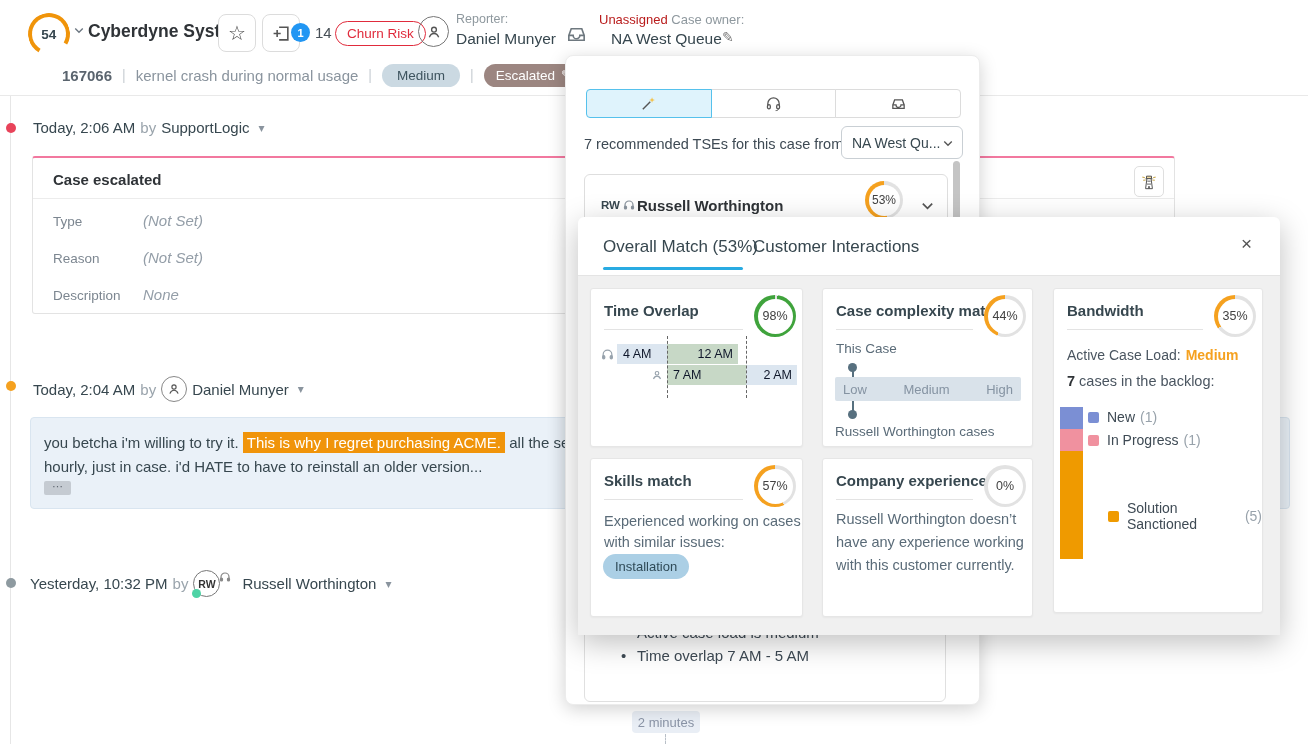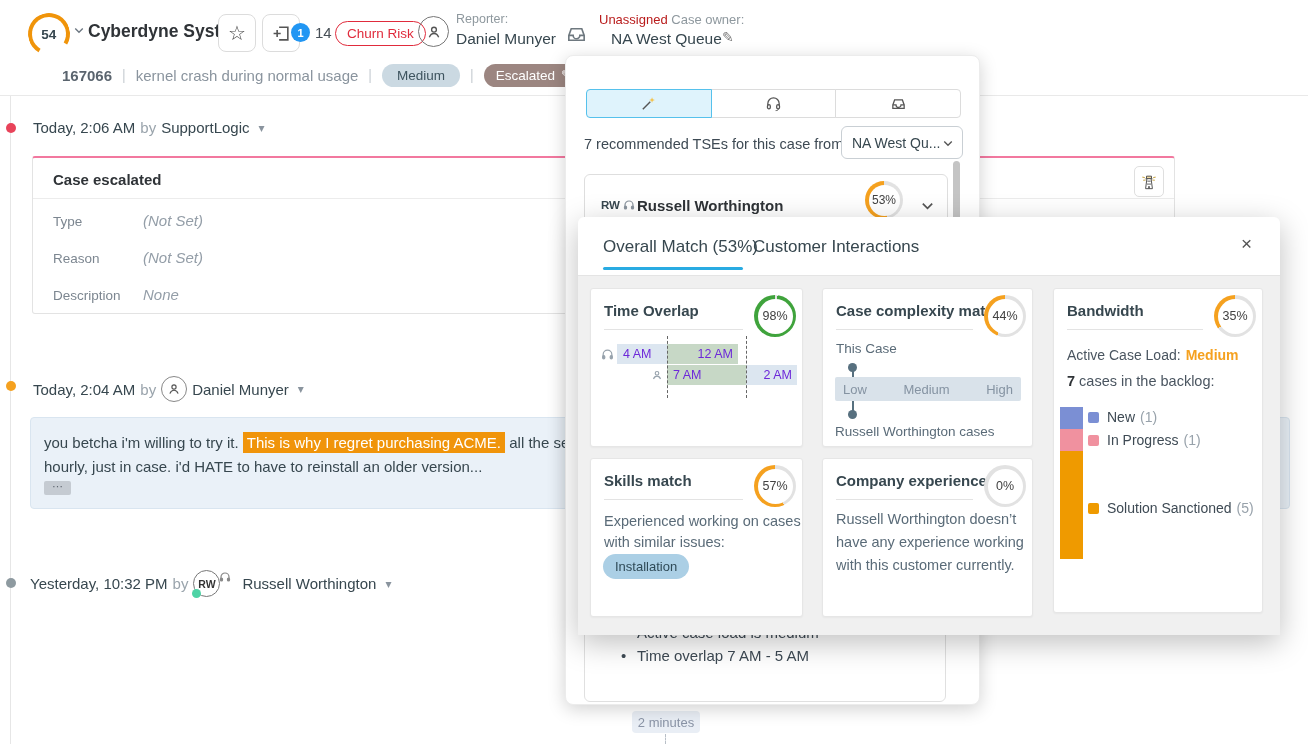--- a/index.html
+++ b/index.html
@@ -117,21 +117,21 @@
 
   .ring { position:absolute; right:6px; top:6px; width:42px; height:42px; border-radius:50%;
           background:conic-gradient(#E2E2E2 calc((100 - var(--pct, 0)) * 1%), var(--rc, #F5A11F) 0);
           display:flex; align-items:center; justify-content:center; }
   .ring-in { width:35px; height:35px; background:#fff; border-radius:50%; display:flex; align-items:center; justify-content:center;
              font-size:12.5px; color:#424242; }
   .ring.r38 { position:static; width:38px; height:38px; }
   .ring.r38 .ring-in { width:31px; height:31px; font-size:12px; }
 
   
-  .seg { position:absolute; height:20px; font-size:12.5px; color:#6d28d9; display:flex; align-items:center; }
+  .seg { position:absolute; height:20px; font-size:12.5px; color:#0f172a; display:flex; align-items:center; }
   .seg.light { background:#DCE6F0; }
   .seg.green { background:#C7D8C6; }
   .dashv { position:absolute; top:47px; height:62px; border-left:1px dashed #666; }
   .to-icon { position:absolute; color:#97A2AC; }
 
   
   .tc-label { position:absolute; left:13px; top:52px; font-size:13.5px; color:#5A6B78; }
   .cx-dot { position:absolute; width:9px; height:9px; border-radius:50%; background:#57707F; }
   .cx-line { position:absolute; left:29px; top:80px; width:1.5px; height:46px; background:#57707F; }
   .cx-bar { position:absolute; left:12px; top:88px; width:186px; height:24px; background:#D9E2EA; border-radius:2px;
@@ -448,21 +448,21 @@
       <div class="legend-item" style="top:120px;">
         <span class="legend-sq" style="background:#7B8FD4;"></span>
         <span>New</span>
         <span class="legend-count">(1)</span>
       </div>
       <div class="legend-item" style="top:143px;">
         <span class="legend-sq" style="background:#F0919F;"></span>
         <span>In Progress</span>
         <span class="legend-count">(1)</span>
       </div>
-      <div class="legend-item" style="top:211px;">
+      <div class="legend-item" style="top:211px;margin-left:20px;">
         <span class="legend-sq" style="background:#EF9A00;"></span>
         <span>Solution Sanctioned</span>
         <span class="legend-count">(5)</span>
       </div>
     </div>
 
     <div class="card c4">
       <div class="ctitle">Skills match</div>
       <div class="ring" style="--pct: 57; --rc: #F5A11F;">
         <span class="ring-in">57%</span>

